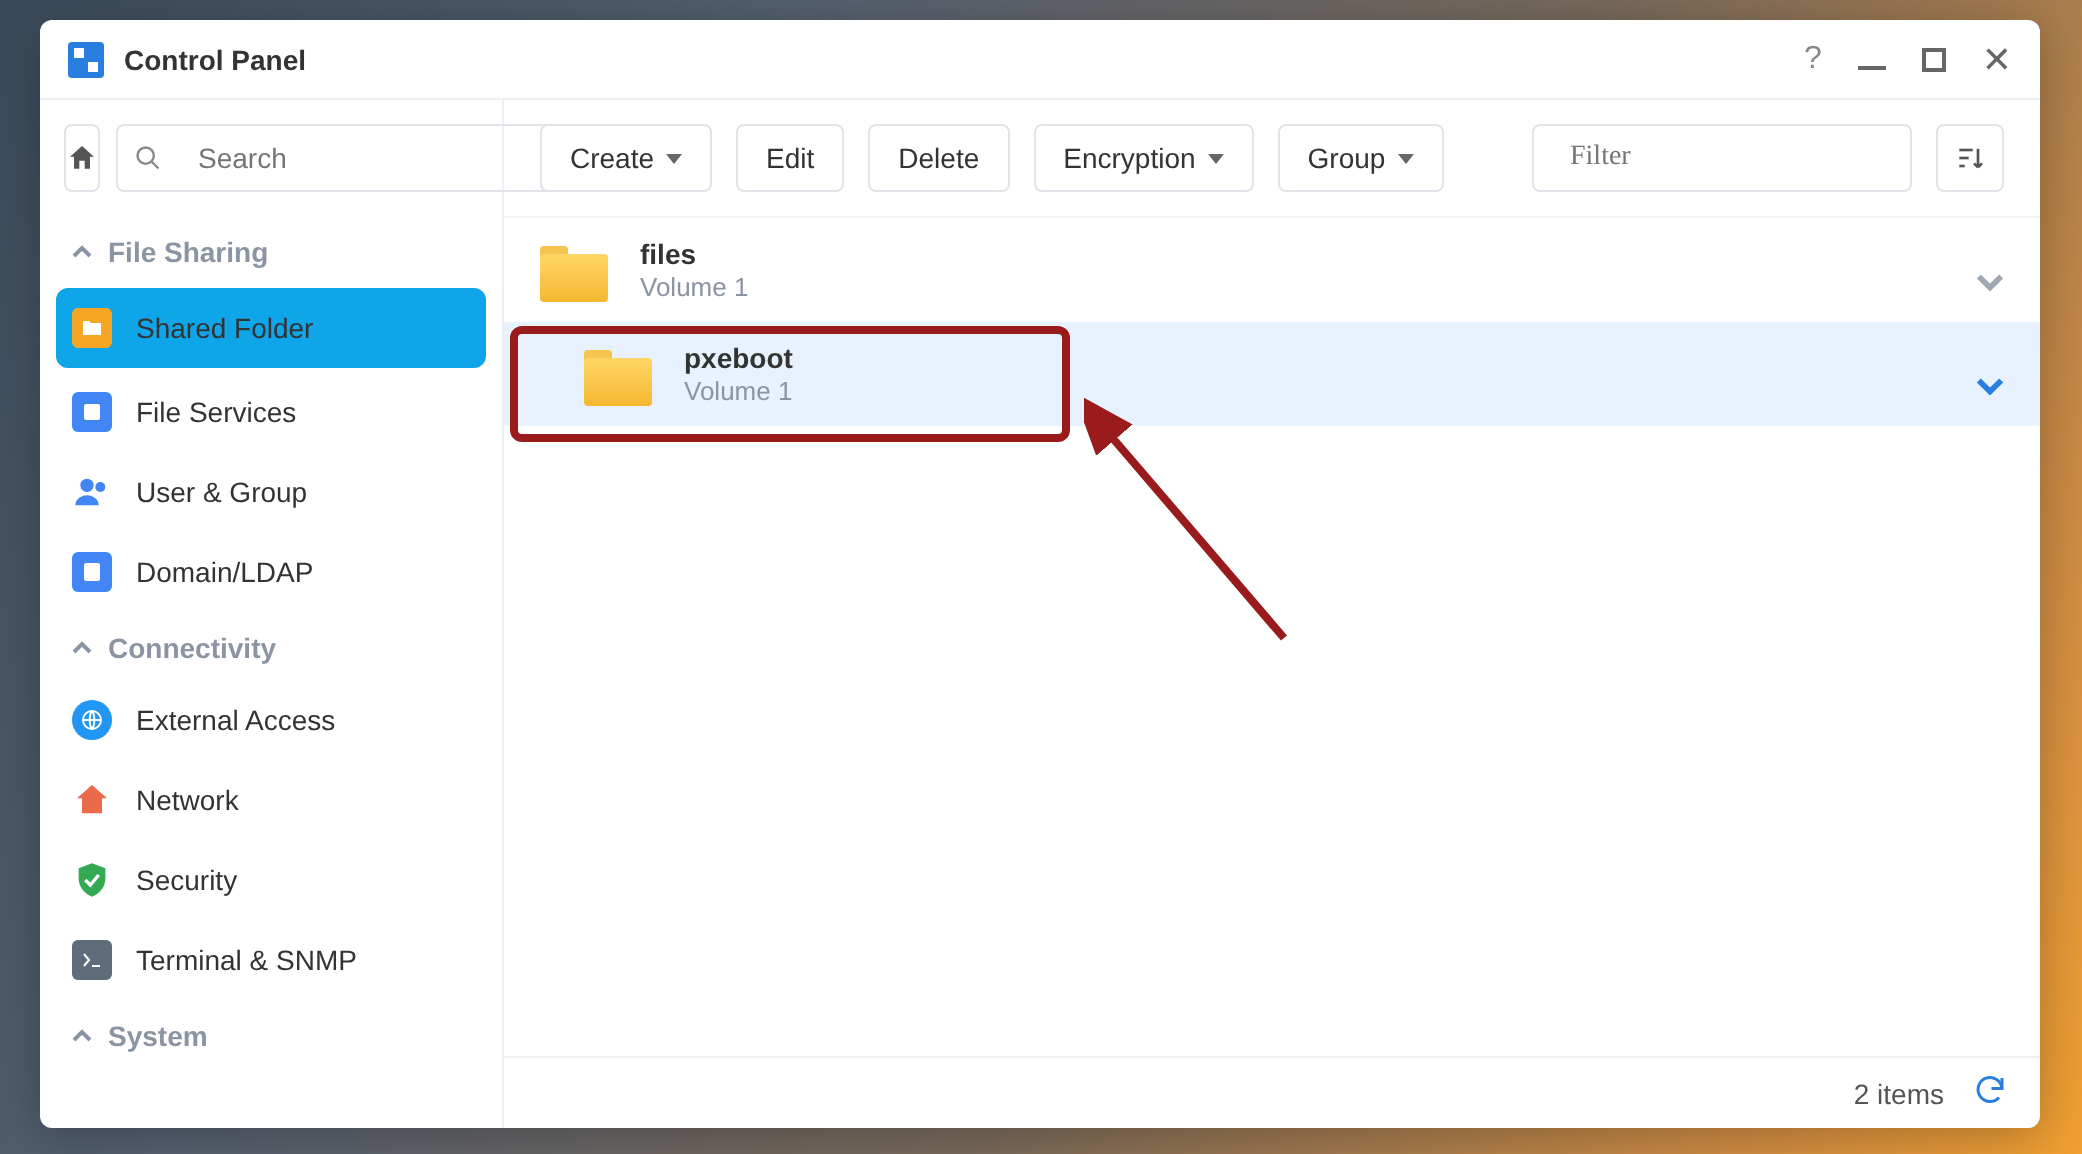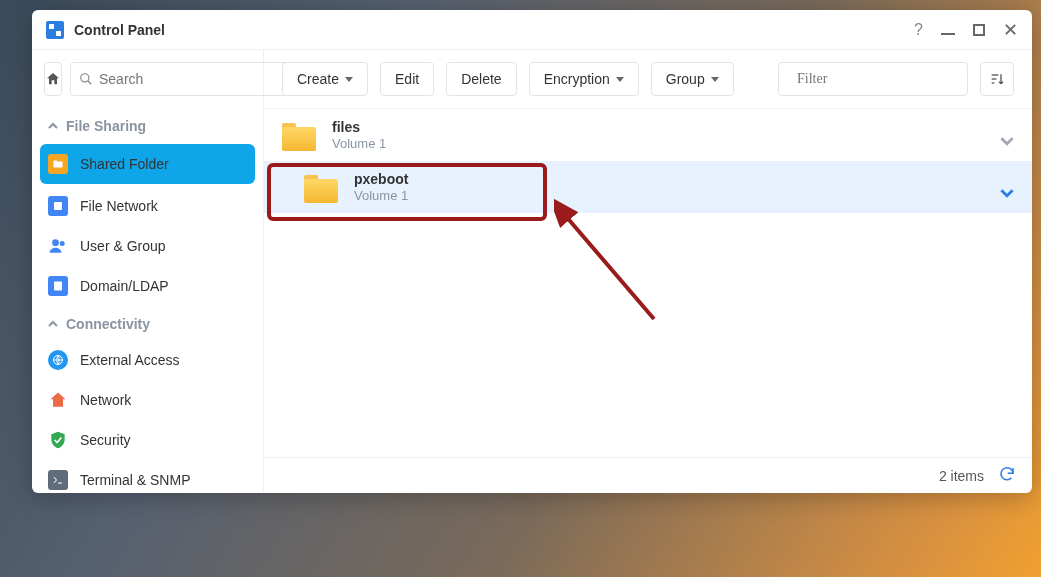--- a/index.html
+++ b/index.html
@@ -4,21 +4,21 @@
 <style>
 * { box-sizing: border-box; margin: 0; padding: 0; }
 body {
   width: 1041px; height: 577px;
   font-family: -apple-system, BlinkMacSystemFont, "Segoe UI", Arial, sans-serif;
   font-size: 14px; color: #333;
   background: linear-gradient(120deg, #3a4a5a 0%, #556070 30%, #7a6a5a 60%, #d89040 90%, #f0a030 100%);
   position: relative; overflow: hidden;
 }
 .window {
-  position: absolute; left: 32px; top: 10px; width: 1000px; height: 483px;
+  position: absolute; left: 20px; top: 10px; width: 1000px; height: 554px;
   background: #fff; border-radius: 6px;
   box-shadow: 0 4px 24px rgba(0,0,0,0.25);
   display: flex; flex-direction: column;
 }
 .titlebar {
   height: 40px; display: flex; align-items: center; padding: 0 14px;
   border-bottom: 1px solid #edf0f3;
 }
 .titlebar-icon {
   width: 18px; height: 18px; margin-right: 10px;
@@ -43,21 +43,21 @@
 .sidebar { width: 232px; border-right: 1px solid #edf0f3; display:flex; flex-direction:column; }
 .sidebar-top { padding:12px; display:flex; gap:8px; align-items:center; }
 .home-btn {
   width:34px; height:34px; border:1px solid #e0e4e9; border-radius:4px;
   display:flex; align-items:center; justify-content:center; cursor:pointer; color:#555;
 }
 .search-wrap {
   flex:1; height:34px; border:1px solid #e0e4e9; border-radius:4px;
   display:flex; align-items:center; padding:0 8px; gap:6px;
 }
-.search-wrap input { border:none; outline:none; flex:1; font-size:14px; color:#555; background:transparent;}
+.search-wrap input { border:none; outline:none; flex:1; font-size:14px; color:#555; background:transparent;margin-left:12px;}
 .srch-icon { color:#888; }
 
 .nav-scroll { flex:1; overflow-y:auto; position:relative; }
 .nav-scroll::-webkit-scrollbar{width:7px;}
 .nav-scroll::-webkit-scrollbar-thumb{background:#cfd4da;border-radius:4px;}
 .cat-header {
   display:flex; align-items:center; gap:8px; padding:10px 16px 8px;
   color:#8a94a2; font-weight:600; font-size:14px; cursor:pointer;
 }
 .chev { width:10px; height:10px; display:inline-flex; align-items:center; justify-content:center;}
@@ -185,21 +185,21 @@
               </svg>
             </span>
           <span>Shared Folder</span>
         </div>
         <div class="nav-item">
           <span class="ni-icon ni-blue">
               <svg width="12" height="12" viewBox="0 0 24 24" fill="#fff">
                 <rect x="4" y="4" width="16" height="16" rx="2"></rect>
               </svg>
             </span>
-          <span>File Network</span>
+          <span>File Services</span>
         </div>
         <div class="nav-item">
           <span class="ni-icon" style="color:#4285f4">
               <svg width="20" height="20" viewBox="0 0 24 24" fill="#4285f4">
                 <circle cx="9" cy="8" r="4"></circle>
                 <circle cx="17" cy="9" r="3"></circle>
                 <path d="M2 20c0-4 4-6 7-6s7 2 7 6"></path>
               </svg>
             </span>
           <span>User &amp; Group</span>

